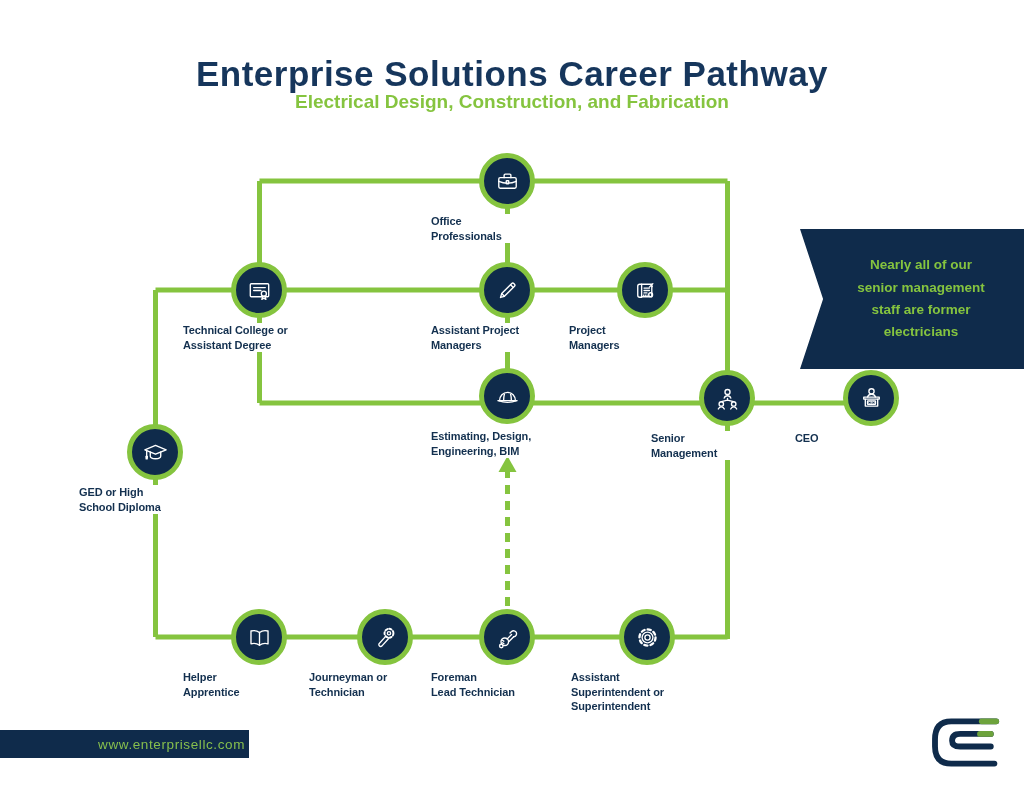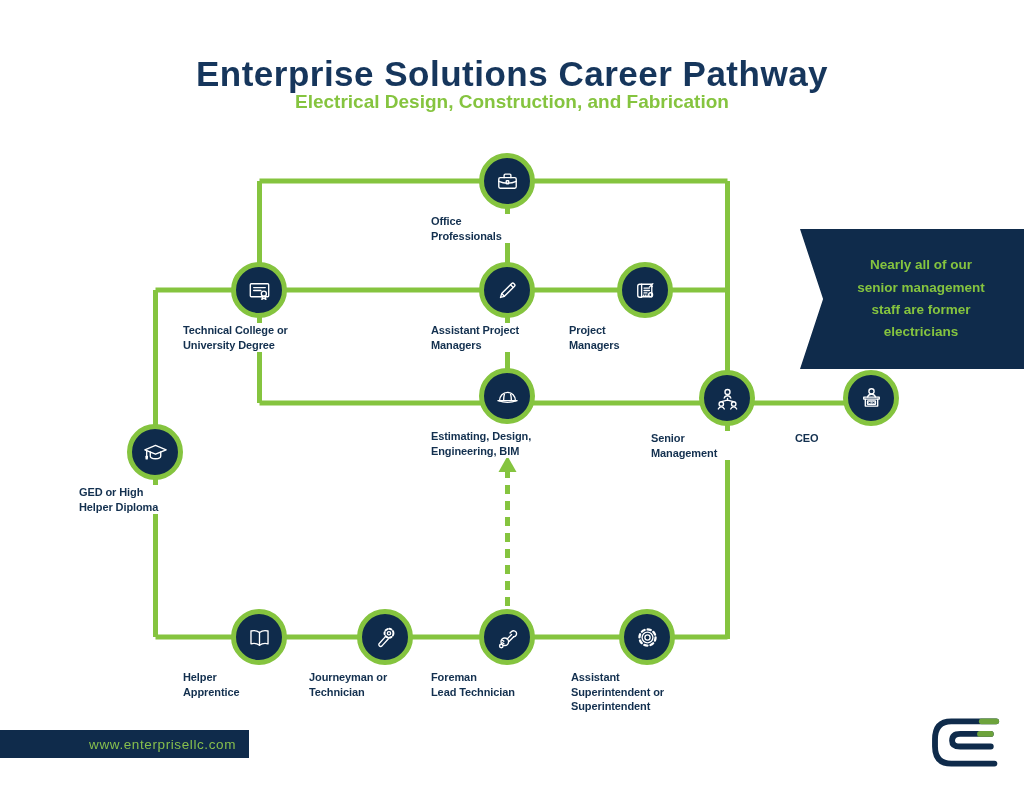--- a/index.html
+++ b/index.html
@@ -41,21 +41,21 @@
     display:flex;align-items:center;justify-content:center;margin-top:44px;
   }
   .ribbon .rtext{
     padding-left:24px;padding-right:6px;text-align:center;
     color:var(--green);font-size:13.5px;font-weight:700;line-height:1.65;
     white-space:pre-line;
   }
   .webbar{
     position:absolute;left:0;top:730px;width:249px;height:28px;z-index:1;
     background:var(--navy);display:flex;align-items:center;justify-content:flex-end;
-    padding-right:13px;
+    padding-right:4px;
   }
   .webbar .wtext{color:#87bf4d;font-size:13.5px;letter-spacing:.6px;font-weight:400;}
   .logo{position:absolute;left:916px;top:706px;z-index:1;}
   .icon{stroke:#fff;fill:none;stroke-width:1.4;stroke-linecap:round;stroke-linejoin:round;}
 </style>
 </head>
 <body>
 
 <div class="title">Enterprise Solutions Career Pathway</div>
 <div class="subtitle">Electrical Design, Construction, and Fabrication</div>
@@ -92,21 +92,21 @@
 <div class="node" style="left:259px;top:290px">
   <div class="circle">
     <svg viewBox="0 0 32 32" class="icon">
       <rect x="6.5" y="9" width="19" height="13.5" rx="1"></rect>
       <path d="M10 13 h12 M10 16 h7.5"></path>
       <circle cx="20.5" cy="19.3" r="2.6"></circle>
       <path d="M19.4 21.6 l-1 3.6 2.1-1.2 2.1 1.2 -1-3.6"></path>
     </svg>
   </div>
   <div class="nlabel">Technical College or
-University Degree</div>
+Assistant Degree</div>
 </div>
 
 <div class="node" style="left:507px;top:290px">
   <div class="circle">
     <svg viewBox="0 0 32 32" class="icon">
       <path d="M8.8 23.2 l1.2-4 L20.4 8.8 a1.5 1.5 0 0 1 2.1 0 l0.7 0.7 a1.5 1.5 0 0 1 0 2.1 L12.8 22 l-4 1.2 z"></path>
       <path d="M19.2 10 l2.8 2.8"></path>
       <path d="M10 19.2 l2.8 2.8"></path>
     </svg>
   </div>
@@ -175,21 +175,21 @@
 <div class="node" style="left:155px;top:452px">
   <div class="circle">
     <svg viewBox="0 0 32 32" class="icon">
       <path d="M16 8.6 L27 13.2 16 17.8 5 13.2 z"></path>
       <path d="M10.6 15.4 v4.2 c0 1.6 2.4 2.9 5.4 2.9 s5.4-1.3 5.4-2.9 v-4.2"></path>
       <path d="M6.9 14 v6"></path>
       <path d="M6.2 20 h1.4 l-.2 2.6 h-1 z"></path>
     </svg>
   </div>
   <div class="nlabel">GED or High
-Helper Diploma</div>
+School Diploma</div>
 </div>
 
 <div class="node" style="left:259px;top:637px">
   <div class="circle">
     <svg viewBox="0 0 32 32" class="icon">
       <path d="M16 10.8 c-2.4-1.8-5.8-2.3-8.8-1.5 v13.2 c3-.8 6.4-.3 8.8 1.5 c2.4-1.8 5.8-2.3 8.8-1.5 V9.3 c-3-.8-6.4-.3-8.8 1.5 z"></path>
       <path d="M16 10.8 v13.2"></path>
     </svg>
   </div>
   <div class="nlabel">Helper

